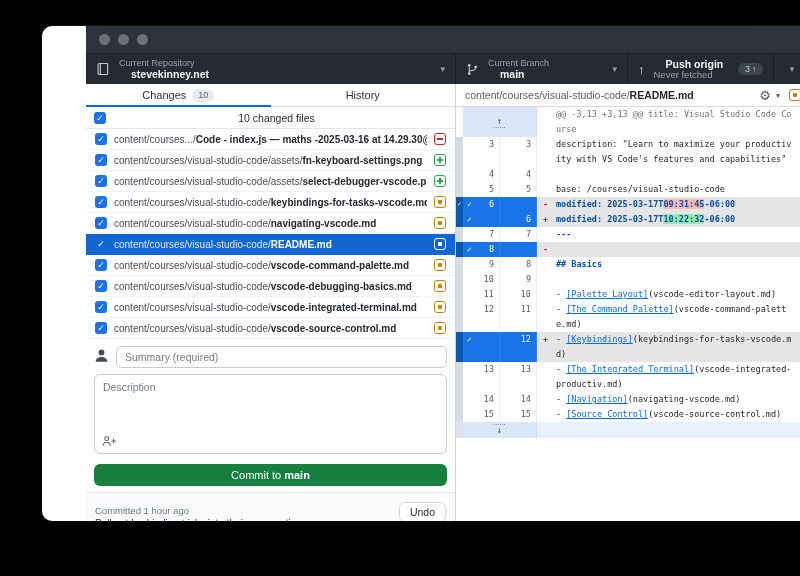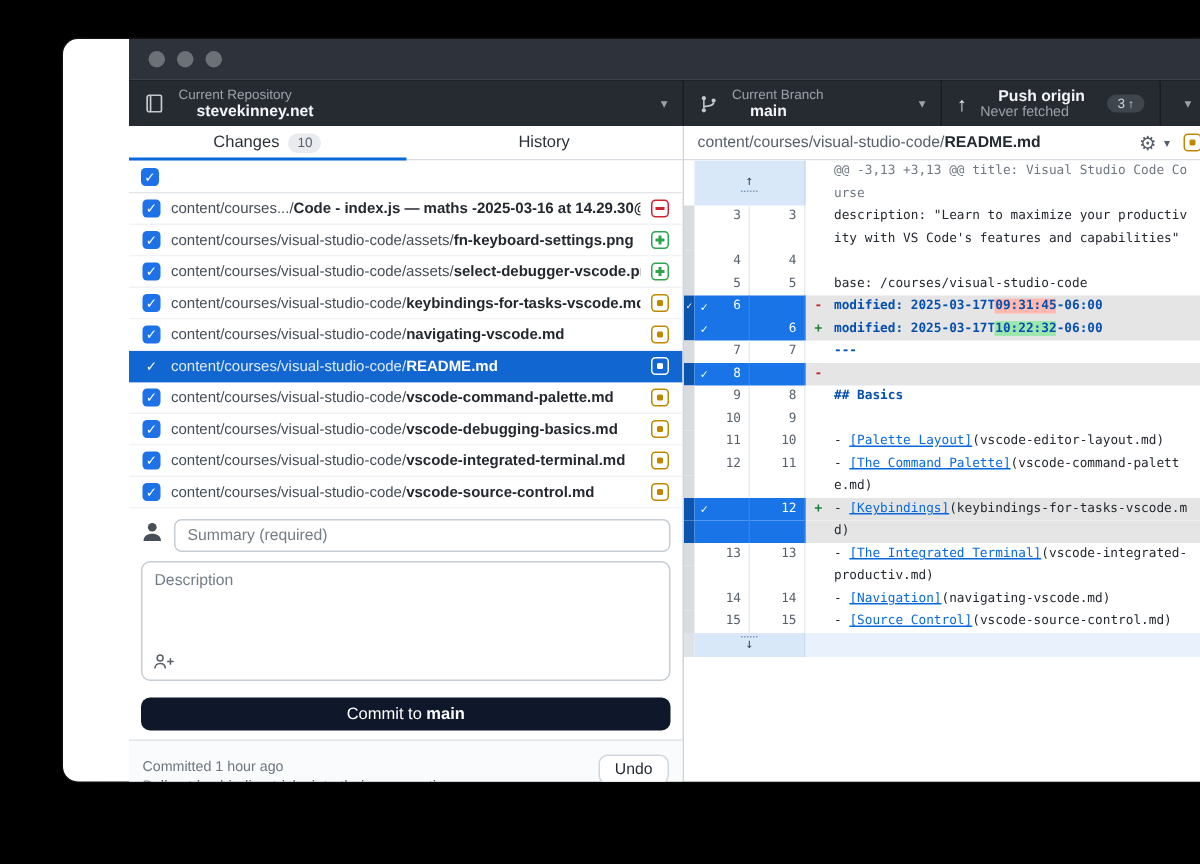--- a/index.html
+++ b/index.html
@@ -62,21 +62,21 @@
   .g-dot { position:absolute; left:50%; top:50%; width:4px; height:4px; margin:-2px 0 0 -2px; border-radius:1px; background:currentColor; }
 
   
   .commit-form { flex:1; padding:7px 8px 6px 8px; display:flex; flex-direction:column; gap:6px; }
   .summary-row { display:flex; align-items:center; gap:7px; }
   .summary-input { flex:1; height:22px; border:1px solid #c6cdd4; border-radius:5px; padding:0 8px; font-size:10.5px; color:#24292f; outline:none; font-family:"Liberation Sans",sans-serif; }
   .summary-input::placeholder, .desc-input::placeholder { color:#747c86; }
   .desc-wrap { position:relative; }
   .desc-input { width:100%; height:80px; border:1px solid #c6cdd4; border-radius:6px; padding:6px 8px; font-size:10.5px; color:#24292f; resize:none; outline:none; font-family:"Liberation Sans",sans-serif; }
   .coauthor { position:absolute; left:8px; bottom:7px; }
-  .commit-btn { height:22px; border:none; border-radius:6px; background:#0f172a; color:#fff; font-size:11px; display:flex; align-items:center; justify-content:center; gap:3px; font-family:"Liberation Sans",sans-serif; }
+  .commit-btn { height:22px; border:none; border-radius:6px; background:#15803d; color:#fff; font-size:11px; display:flex; align-items:center; justify-content:center; gap:3px; font-family:"Liberation Sans",sans-serif; }
   .commit-btn b { font-weight:bold; }
 
   
   .undo-bar { flex:0 0 34px; background:#fafbfc; border-top:1px solid #e3e6e9; display:flex; align-items:center; padding:0 9px; gap:8px; }
   .undo-texts { flex:1; line-height:1.3; overflow:hidden; white-space:nowrap;margin-top:12px; }
   .undo-line1 { font-size:9.5px; color:#6e7781; }
   .undo-line2 { font-size:10px; color:#24292f; }
   .undo-btn { height:20px; padding:0 10px; background:#fff; border:1px solid #cfd6dd; border-radius:6px; font-size:10.5px; color:#24292f; font-family:"Liberation Sans",sans-serif; }
 
   
@@ -183,20 +183,21 @@
             <span>Changes</span>
             <span class="tab-badge">10</span>
           </div>
           <div class="tab">
             <span>History</span>
           </div>
         </div>
 
         <div class="files-header">
           <span class="checkbox">✓</span>
+          <span class="files-header-label">10 changed files</span>
         </div>
 
         <div class="file-list">
             <div class="file-row">
               <span class="checkbox">✓</span>
               <span class="path"><span class="pre">content/courses.../</span><span class="name">Code - index.js — maths -2025-03-16 at 14.29.30@2x.png</span></span>
               <span class="status status-removed">
                 <i class="g-h"></i>
               </span>
             </div>

